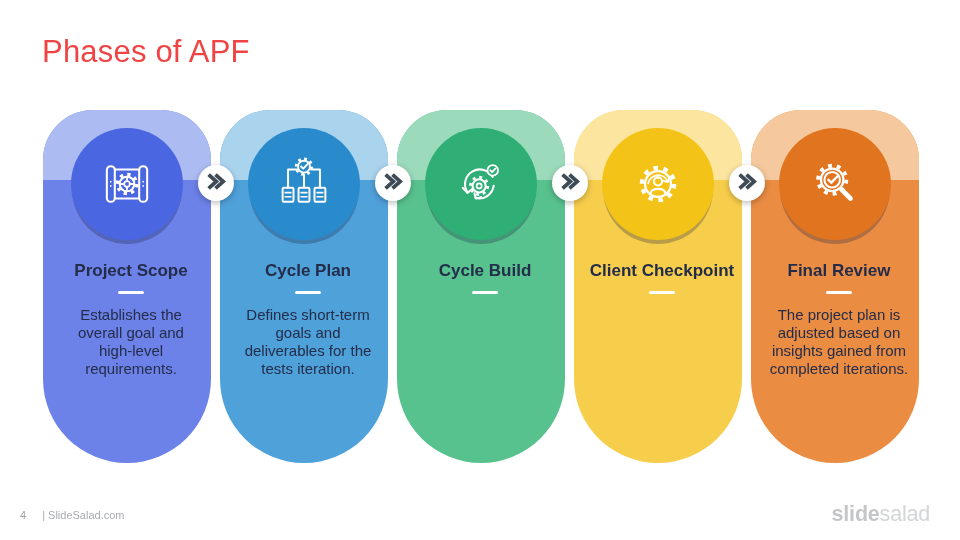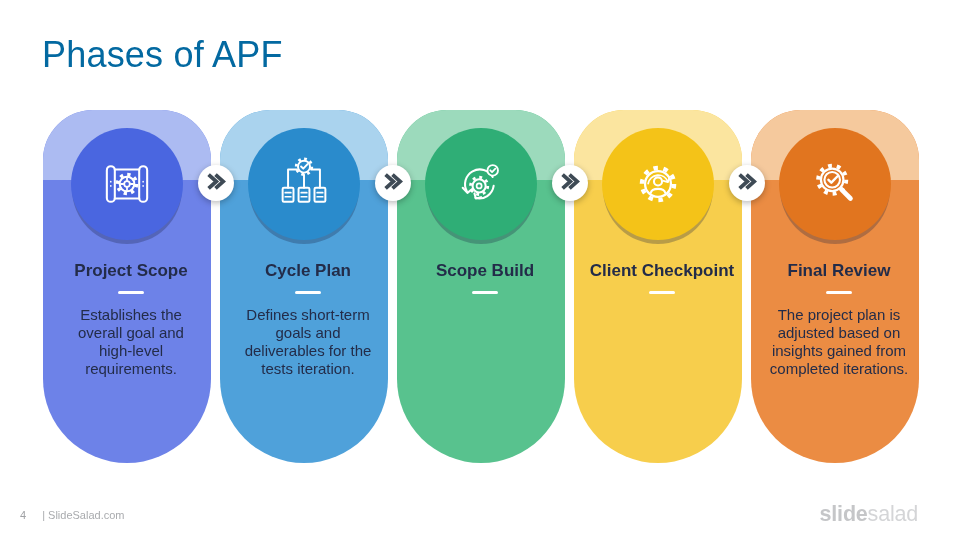--- a/index.html
+++ b/index.html
@@ -1,21 +1,21 @@
 <!DOCTYPE html>
 <html><head>
 <meta charset="utf-8">
 <style>
   html,body{margin:0;padding:0;}
   body{width:960px;height:540px;font-family:"Liberation Sans",sans-serif;background:#ffffff;}
   .slide{position:relative;width:960px;height:540px;background:#ffffff;overflow:hidden;}
 
   .slide-title{
     position:absolute;left:42px;top:34px;
-    font-size:36px;font-weight:400;color:#0369a1;letter-spacing:.2px;
+    font-size:31px;font-weight:400;color:#ef4444;letter-spacing:.2px;
   }
 
   .cards{position:absolute;left:43px;top:110px;display:flex;gap:9px;}
   .card{
     position:relative;width:168px;height:353px;
     background:var(--body);
     border-radius:50px 50px 84px 84px;
     flex:0 0 auto;
   }
   .card-band{
@@ -45,21 +45,21 @@
     display:flex;align-items:center;justify-content:center;
     z-index:3;top:165px;
   }
   .connector.c1{left:197.5px;}
   .connector.c2{left:374.5px;}
   .connector.c3{left:551.5px;}
   .connector.c4{left:728.5px;}
 
   .footer-left{position:absolute;left:20px;bottom:19px;font-size:11px;color:#9FA1A4;display:flex;gap:16px;}
   .footer-left .site{color:#A9ABAE;}
-  .brand{position:absolute;right:42px;bottom:13px;font-size:21.5px;letter-spacing:-0.2px;}
+  .brand{position:absolute;right:30px;bottom:13px;font-size:21.5px;letter-spacing:-0.2px;}
   .brand .b1{font-weight:700;color:#C5C6C8;}
   .brand .b2{font-weight:400;color:#D4D5D7;}
 </style>
 </head>
 <body>
 
 <div class="slide">
 
   <div class="slide-title">Phases of APF</div>
 
@@ -136,21 +136,21 @@
             <path d="M25 42 L26.5 47.5 L32 46" stroke-width="2.2"></path>
             <circle cx="30" cy="34" r="9.2" stroke-width="3" stroke-dasharray="3.1 4.1" stroke-linecap="butt"></circle>
             <circle cx="30" cy="34" r="7" stroke-width="2.2"></circle>
             <circle cx="30" cy="34" r="2.7" stroke-width="1.8"></circle>
             <circle class="bubble" cx="44.5" cy="17.5" r="5.6" stroke-width="2"></circle>
             <path d="M41.9 17.4 l1.9 1.9 l3.5 -3.7" stroke-width="1.9"></path>
           </svg>
         </span>
       </div>
       <div class="card-content">
-        <div class="card-title">Scope Build</div>
+        <div class="card-title">Cycle Build</div>
         <div class="card-divider"></div>
       </div>
     </div>
 
     <div class="card" style="--body: #F7CE4C; --band: #FBE59F; --circle: #F4C318;">
       <div class="card-band"></div>
       <div class="icon-circle">
         <span>
           <svg width="60" height="60" viewBox="0 0 64 64" fill="none" stroke="#ffffff" stroke-linecap="round" stroke-linejoin="round">
             <circle cx="32" cy="32" r="17.2" stroke-width="4.6" stroke-dasharray="4.8 6" stroke-linecap="butt"></circle>

